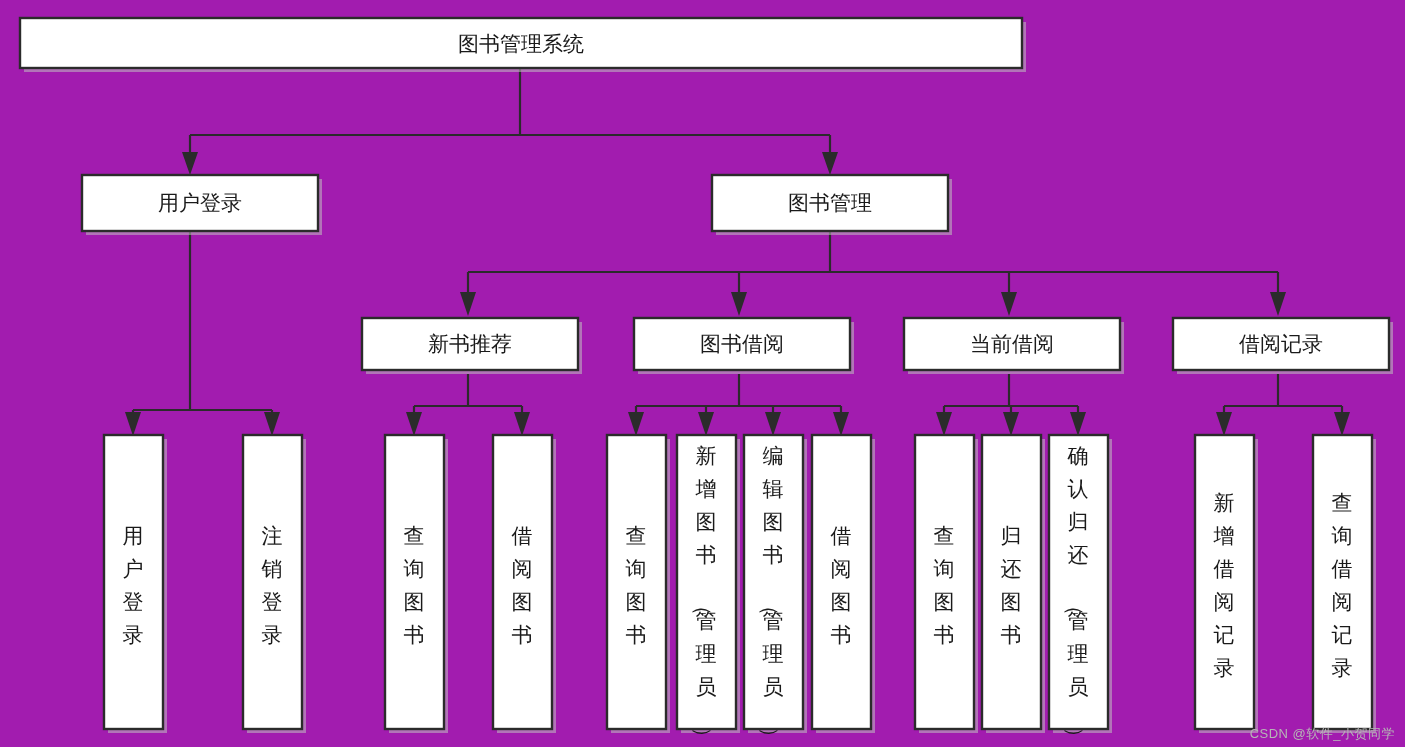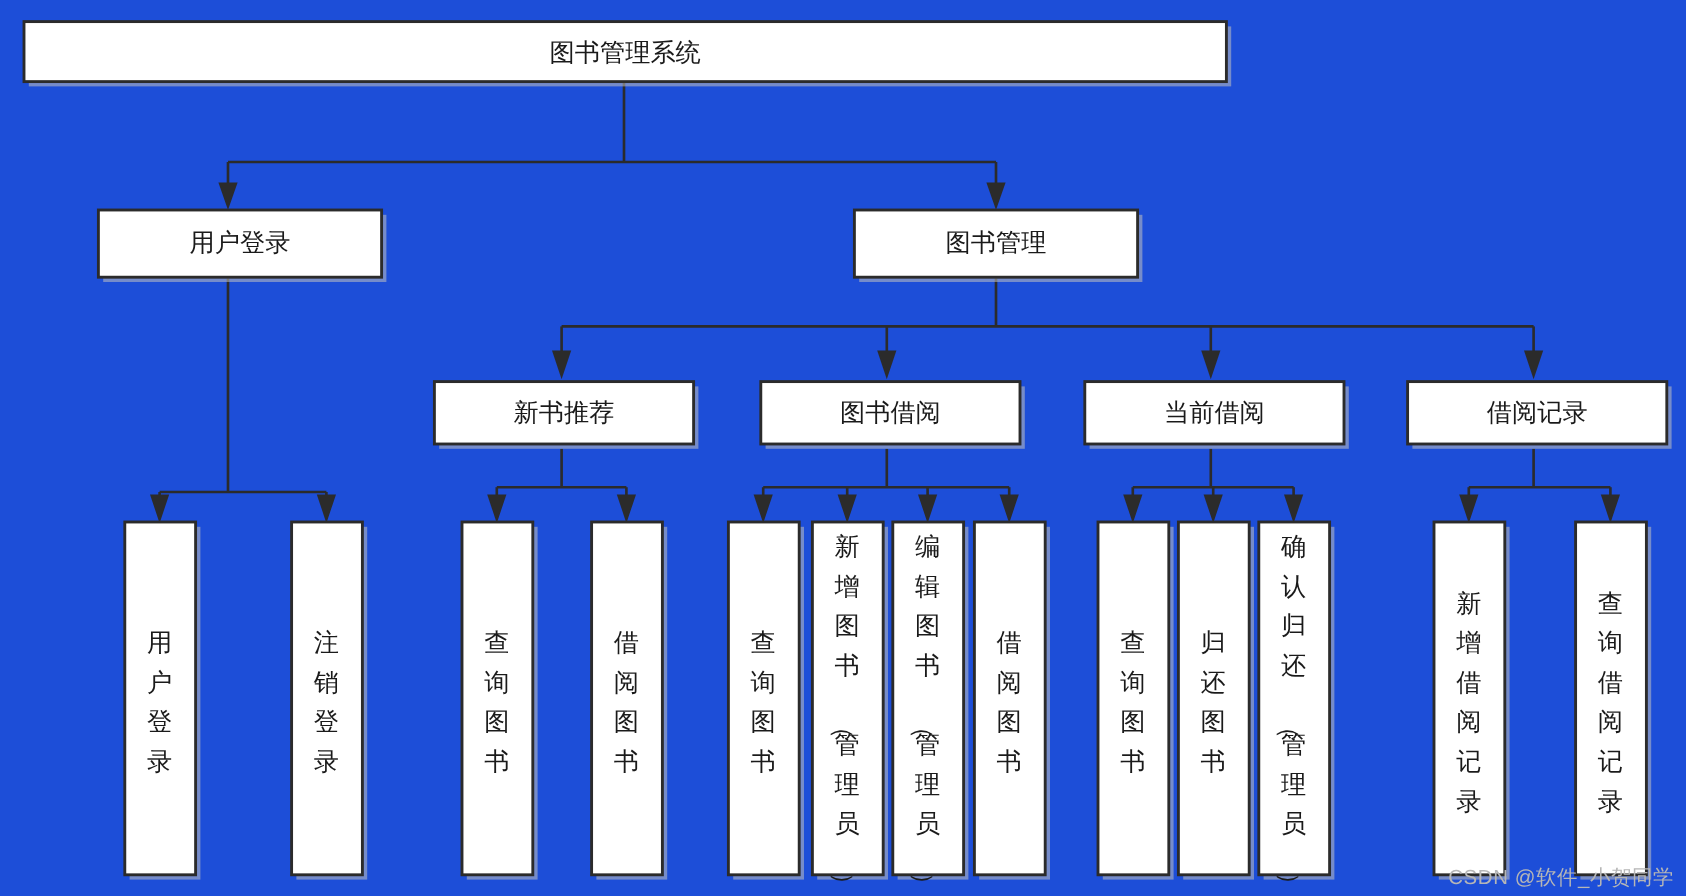--- a/index.html
+++ b/index.html
@@ -11,21 +11,21 @@
     width: 1405px;
     height: 747px;
     font-family: "Liberation Sans", "DejaVu Sans", sans-serif;
     overflow: hidden;
     position: relative;
   }
   #diagram-root {
     position: relative;
     width: 1405px;
     height: 747px;
-    background: #1d4ed8;
+    background: #a21caf;
   }
   svg.diagram-canvas {
     position: absolute;
     left: 0;
     top: 0;
     width: 1405px;
     height: 747px;
     display: block;
   }
   .node-box {
@@ -58,21 +58,21 @@
     fill: #1a1a1a;
     font-family: "Liberation Sans", "DejaVu Sans", sans-serif;
     font-size: 21px;
     text-anchor: middle;
   }
   .watermark {
     position: absolute;
     right: 10px;
     bottom: 4px;
     font-family: "Liberation Sans", "DejaVu Sans", sans-serif;
-    font-size: 17px;
+    font-size: 13px;
     color: #b6b6b6;
     letter-spacing: 0.5px;
     white-space: nowrap;
     user-select: none;
   }
 </style>
 </head>
 <body>
 
 <div id="diagram-root">

